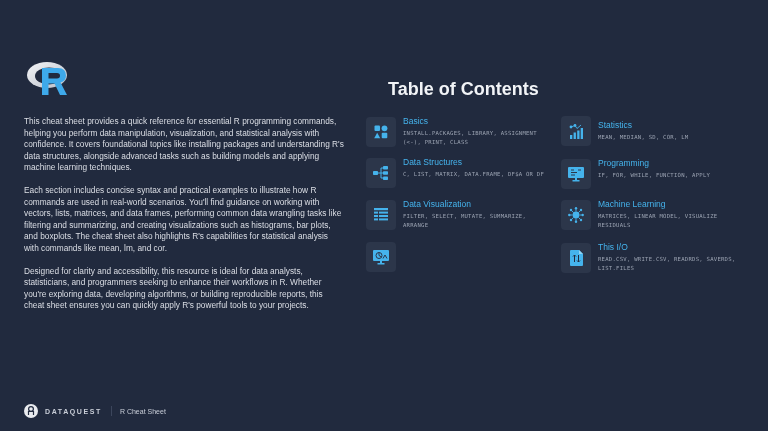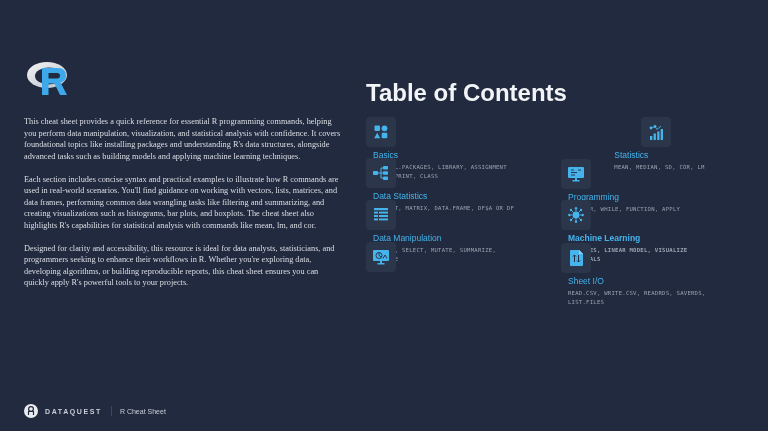--- a/index.html
+++ b/index.html
@@ -10,42 +10,42 @@
       color: #e6e8ee;
       position: relative;
     }
     .logo {
       position: absolute; left: 26px; top: 59px; width: 46px; height: 40px;
     }
     .intro {
       position: absolute; left: 24px; top: 116px; width: 320px;
       font-size: 8.3px; line-height: 11.5px; color: #dcdfe6;
     }
-    .intro p { margin-bottom: 11.5px; font-family: Liberation Serif, serif; }
+    .intro p { margin-bottom: 11.5px; }
     .footer {
       position: absolute; left: 24px; top: 403px; height: 16px;
       display: flex; align-items: center;
     }
     .dq-badge {
       width: 14px; height: 14px; border-radius: 50%;
       background: #e9ebef; display: flex; align-items: center; justify-content: center;
     }
     .dq-name {
       margin-left: 7px; font-size: 7px; letter-spacing: 1.6px; color: #c9ced8; font-weight: bold;
     }
     .dq-sep { width: 1px; height: 10px; background: #3c465c; margin: 0 8px 0 9px; }
     .dq-sheet { font-size: 7px; color: #c9ced8; }
 
     .toc-title {
-      position: absolute; left: 366px; top: 79px;
-      font-size: 24px; font-weight: bold; color: #f2f4f7; text-align: center;
+      position: absolute; left: 388px; top: 79px;
+      font-size: 18px; font-weight: bold; color: #f2f4f7; text-align: center;
     }
     .toc-item {
       position: absolute; width: 190px; height: 32px;
-      display: flex; align-items: flex-start; cursor: pointer; flex-direction: column;
+      display: flex; align-items: flex-start; cursor: pointer;
     }
     .toc-icon {
       width: 30px; height: 30px; border-radius: 4px;
       background: #2c364a; flex: 0 0 30px;
       display: flex; align-items: center; justify-content: center;
       margin-top: 4px;
     }
     .toc-text { margin-left: 7px; }
     .toc-label {
       font-size: 8.5px; color: #45b3ec; line-height: 11px; display: block; margin-top: 3px;
@@ -112,39 +112,39 @@
   <div class="toc-icon">
     <svg width="16" height="14" viewBox="0 0 16 14">
       <rect x="0" y="5" width="5" height="4" rx="0.8" fill="#45b3ec"></rect>
       <path d="M5 7 H8 M8 2 V12 M8 2 H10 M8 7 H10 M8 12 H10" stroke="#45b3ec" stroke-width="1"></path>
       <rect x="10" y="0" width="5" height="3.6" rx="0.8" fill="#45b3ec"></rect>
       <rect x="10" y="5.2" width="5" height="3.6" rx="0.8" fill="#45b3ec"></rect>
       <rect x="10" y="10.4" width="5" height="3.6" rx="0.8" fill="#45b3ec"></rect>
     </svg>
   </div>
   <div class="toc-text">
-    <span class="toc-label">Data Statistics</span>
+    <span class="toc-label">Data Structures</span>
     <span class="toc-desc">C, LIST, MATRIX, DATA.FRAME, DF$A OR DF</span>
   </div>
 </div>
 
 <div class="toc-item" style="left:366px; top:196px;">
   <div class="toc-icon">
     <svg width="14" height="14" viewBox="0 0 14 14">
       <rect x="0" y="0" width="14" height="2.2" fill="#45b3ec"></rect>
       <rect x="0" y="3.6" width="4" height="2" fill="#45b3ec"></rect>
       <rect x="5" y="3.6" width="9" height="2" fill="#45b3ec"></rect>
       <rect x="0" y="7" width="4" height="2" fill="#45b3ec"></rect>
       <rect x="5" y="7" width="9" height="2" fill="#45b3ec"></rect>
       <rect x="0" y="10.4" width="4" height="2" fill="#45b3ec"></rect>
       <rect x="5" y="10.4" width="9" height="2" fill="#45b3ec"></rect>
     </svg>
   </div>
   <div class="toc-text">
-    <span class="toc-label">Data Manipulation</span>
+    <span class="toc-label">Data Visualization</span>
     <span class="toc-desc">FILTER, SELECT, MUTATE, SUMMARIZE, ARRANGE</span>
   </div>
 </div>
 
 <div class="toc-item" style="left:366px; top:238px;">
   <div class="toc-icon">
     <svg width="16" height="15" viewBox="0 0 16 15">
       <rect x="0" y="0" width="16" height="11" rx="1" fill="#45b3ec"></rect>
       <circle cx="6" cy="5.5" r="3" fill="none" stroke="#2c364a" stroke-width="1"></circle>
       <path d="M6 5.5 V2.5 M6 5.5 L8.6 7" stroke="#2c364a" stroke-width="1"></path>
@@ -166,36 +166,36 @@
       <rect x="8.2" y="6.5" width="2.3" height="8.5" fill="#45b3ec"></rect>
       <rect x="11.7" y="4" width="2.3" height="11" fill="#45b3ec"></rect>
     </svg>
   </div>
   <div class="toc-text">
     <span class="toc-label">Statistics</span>
     <span class="toc-desc">MEAN, MEDIAN, SD, COR, LM</span>
   </div>
 </div>
 
-<div class="toc-item" style="left:561px; top:155px;justify-content:space-between;">
+<div class="toc-item" style="left:561px; top:155px;">
   <div class="toc-icon">
     <svg width="16" height="15" viewBox="0 0 16 15">
       <rect x="0" y="0" width="16" height="11" rx="1" fill="#45b3ec"></rect>
       <path d="M3 3 H6 M3 5.5 H9 M3 8 H7 M10 3 H13" stroke="#2c364a" stroke-width="1"></path>
       <rect x="7" y="11" width="2" height="2" fill="#45b3ec"></rect>
       <rect x="4.5" y="13" width="7" height="1.5" fill="#45b3ec"></rect>
     </svg>
   </div>
   <div class="toc-text">
     <span class="toc-label">Programming</span>
     <span class="toc-desc">IF, FOR, WHILE, FUNCTION, APPLY</span>
   </div>
 </div>
 
-<div class="toc-item" style="left:561px; top:196px;font-weight:bold;">
+<div class="toc-item" style="left:561px; top:196px;">
   <div class="toc-icon">
     <svg width="16" height="16" viewBox="0 0 16 16">
       <circle cx="8" cy="8" r="3.4" fill="#45b3ec"></circle>
       <g stroke="#45b3ec" stroke-width="0.9">
         <path d="M8 1.5 V4.6 M8 11.4 V14.5 M1.5 8 H4.6 M11.4 8 H14.5 M3.4 3.4 L5.6 5.6 M12.6 3.4 L10.4 5.6 M3.4 12.6 L5.6 10.4 M12.6 12.6 L10.4 10.4"></path>
       </g>
       <g fill="#45b3ec">
         <circle cx="8" cy="1.3" r="1.2"></circle>
           <circle cx="8" cy="14.7" r="1.2"></circle>
         <circle cx="1.3" cy="8" r="1.2"></circle>
@@ -215,16 +215,16 @@
 
 <div class="toc-item" style="left:561px; top:239px;">
   <div class="toc-icon">
     <svg width="13" height="16" viewBox="0 0 13 16">
       <path d="M0 1 Q0 0 1 0 H9 L13 4 V15 Q13 16 12 16 H1 Q0 16 0 15 Z" fill="#45b3ec"></path>
       <path d="M9 0 V4 H13" fill="#8fd3f5"></path>
       <path d="M4.5 5 V12 M3 6.5 L4.5 5 L6 6.5 M8.5 5 V12 M7 10.5 L8.5 12 L10 10.5" stroke="#212a3e" stroke-width="1" fill="none"></path>
     </svg>
   </div>
   <div class="toc-text">
-    <span class="toc-label">Sheet I/O</span>
+    <span class="toc-label">This I/O</span>
     <span class="toc-desc">READ.CSV, WRITE.CSV, READRDS, SAVERDS, LIST.FILES</span>
   </div>
 </div>
 
 </body></html>

